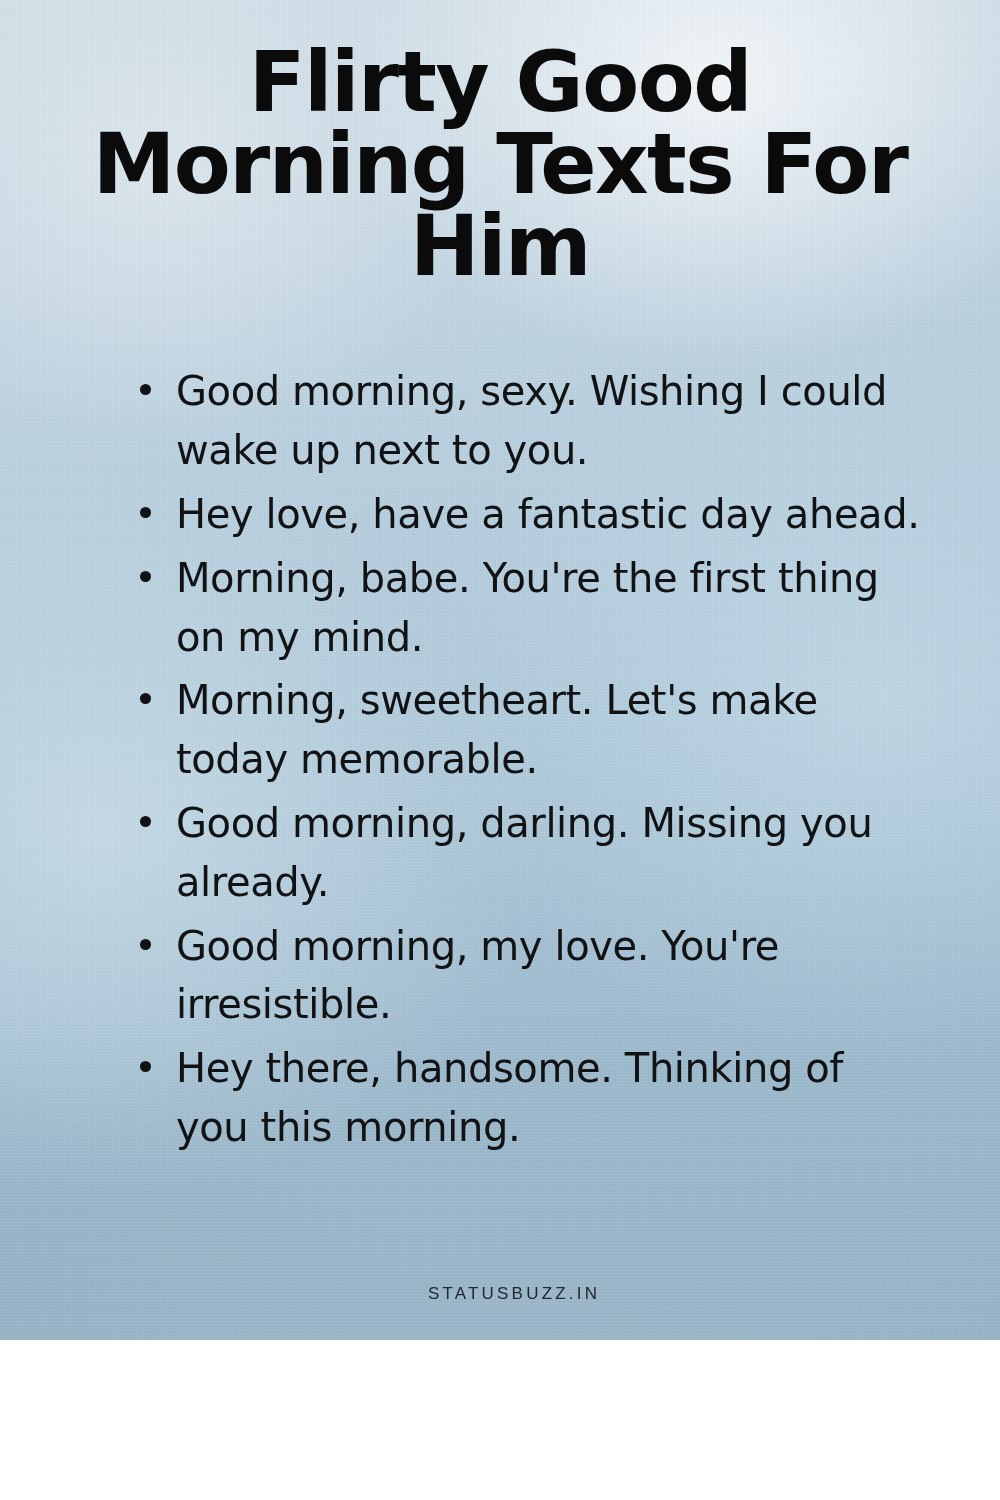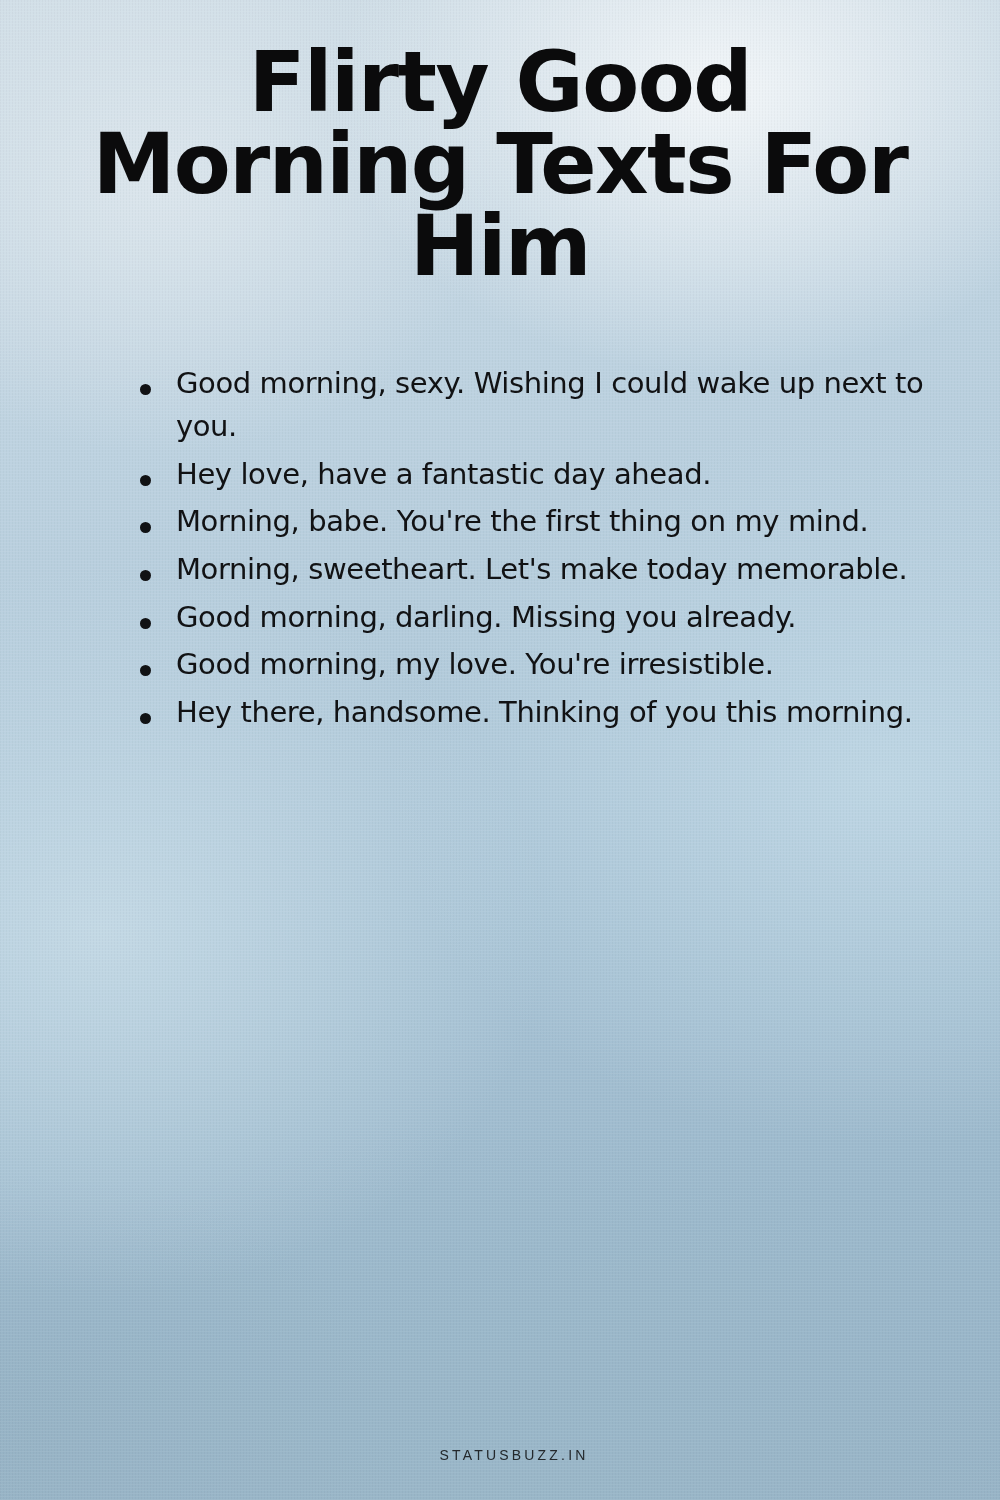--- a/index.html
+++ b/index.html
@@ -9,21 +9,21 @@
   body {
     width: 1000px;
     height: 1500px;
     font-family: "Liberation Sans", sans-serif;
     overflow: hidden;
   }
 
   .poster {
     position: relative;
     width: 1000px;
-    height: 1500px;
+    height: 1340px;
     box-sizing: border-box;
     overflow: hidden;
     background-color: #b8cedd;
     background-image:
       radial-gradient(ellipse 620px 460px at 72% 6%, rgba(244,247,249,0.95) 0%, rgba(244,247,249,0.0) 62%),
       radial-gradient(ellipse 520px 420px at 16% 12%, rgba(223,232,238,0.85) 0%, rgba(223,232,238,0.0) 65%),
       radial-gradient(ellipse 700px 520px at 88% 52%, rgba(196,219,232,0.75) 0%, rgba(196,219,232,0.0) 70%),
       radial-gradient(ellipse 640px 520px at 10% 62%, rgba(206,225,235,0.7) 0%, rgba(206,225,235,0.0) 70%),
       radial-gradient(ellipse 900px 620px at 50% 104%, rgba(154,183,200,0.85) 0%, rgba(154,183,200,0.0) 72%),
       radial-gradient(ellipse 520px 380px at 4% 96%, rgba(150,178,196,0.9) 0%, rgba(150,178,196,0.0) 70%),
@@ -61,21 +61,21 @@
 
   .list {
     margin: 74px 0 0 0;
     padding: 0 30px 0 96px;
     list-style: none;
   }
   .list-item {
     position: relative;
     color: #111214;
     font-family: "DejaVu Sans", sans-serif;
-    font-size: 29px;
+    font-size: 40px;
     line-height: 1.47;
     letter-spacing: -0.4px;
     margin-bottom: 5px;
     padding-left: 36px;
   }
   .list-item .bullet {
     position: absolute;
     left: 0;
     top: 22px;
     width: 11px;
@@ -87,21 +87,21 @@
   .footer {
     position: absolute;
     left: 0;
     right: 0;
     bottom: 36px;
     text-align: center;
     z-index: 2;
   }
   .footer-text {
     font-family: "Liberation Sans", sans-serif;
-    font-size: 14px;
+    font-size: 17px;
     letter-spacing: 3.2px;
     color: #23282c;
     margin-left: 28px;
   }
 </style>
 </head>
 <body>
 
 <div class="poster">
   <div class="content">

